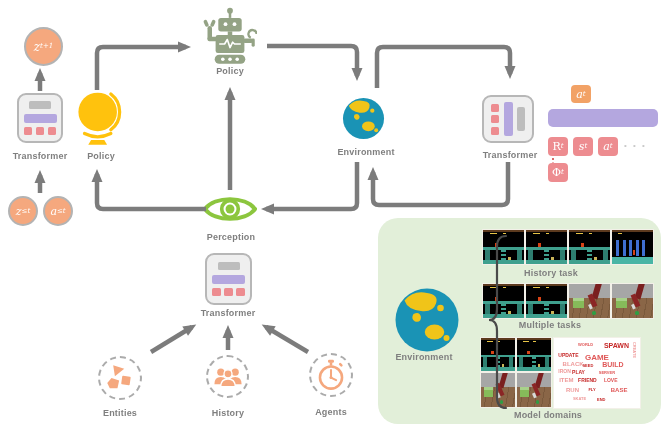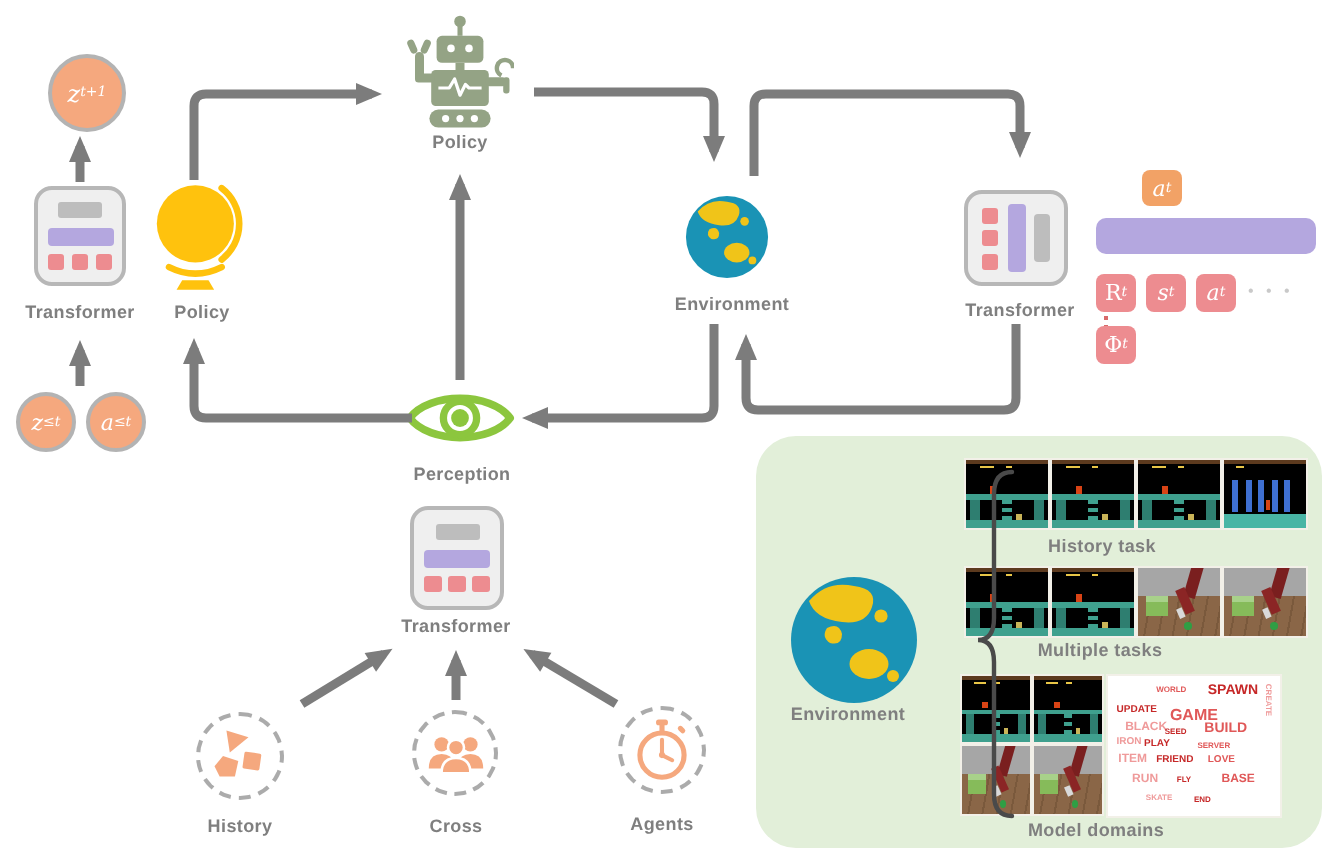--- a/index.html
+++ b/index.html
@@ -207,35 +207,35 @@
   </div>
   <div class="lbl" style="left:228px;top:308px;">Transformer</div>
 
   <div class="dcirc" style="left:98px;top:356px;width:44px;height:44px;">
     <svg width="34" height="34" viewBox="0 0 40 40">
       <polygon points="12,5 25,9 14,18" fill="#F5A87E"></polygon>
       <rect x="22" y="18" width="10" height="10" rx="1" transform="rotate(8 27 23)" fill="#F5A87E"></rect>
       <polygon points="10,20 19,23 17,32 8,32 5,26" fill="#F5A87E"></polygon>
     </svg>
   </div>
-  <div class="lbl" style="left:120px;top:408px;">History</div>
+  <div class="lbl" style="left:120px;top:408px;">Entities</div>
 
   <div class="dcirc" style="left:206px;top:355px;width:43px;height:43px;">
     <svg width="32" height="32" viewBox="0 0 40 40">
       <g fill="#F5A87E">
         <circle cx="11" cy="14" r="4.5"></circle>
         <path d="M3,29 Q3,20 11,20 Q19,20 19,29 Z"></path>
         <circle cx="29" cy="14" r="4.5"></circle>
         <path d="M21,29 Q21,20 29,20 Q37,20 37,29 Z"></path>
         <circle cx="20" cy="16" r="5" stroke="#fff" stroke-width="1.6"></circle>
         <path d="M11,32 Q11,22.5 20,22.5 Q29,22.5 29,32 Z" stroke="#fff" stroke-width="1.6"></path>
       </g>
     </svg>
   </div>
-  <div class="lbl" style="left:228px;top:408px;">Cross</div>
+  <div class="lbl" style="left:228px;top:408px;">History</div>
 
   <div class="dcirc" style="left:309px;top:353px;width:44px;height:44px;">
     <svg width="34" height="34" viewBox="0 0 40 40">
       <rect x="16.5" y="2" width="7" height="3.5" rx="1.5" fill="#F5A87E"></rect>
       <rect x="18.5" y="5" width="3" height="4" fill="#F5A87E"></rect>
       <rect x="29" y="6.5" width="5" height="3" rx="1.5" transform="rotate(45 31.5 8)" fill="#F5A87E"></rect>
       <circle cx="20" cy="23" r="13" fill="#fff" stroke="#F5A87E" stroke-width="3"></circle>
       <line x1="20" y1="23" x2="20" y2="14" stroke="#F5A87E" stroke-width="2.4" stroke-linecap="round"></line>
       <line x1="20" y1="23" x2="26" y2="26" stroke="#F5A87E" stroke-width="2.4" stroke-linecap="round"></line>
       <circle cx="20" cy="23" r="1.8" fill="#F5A87E"></circle>

